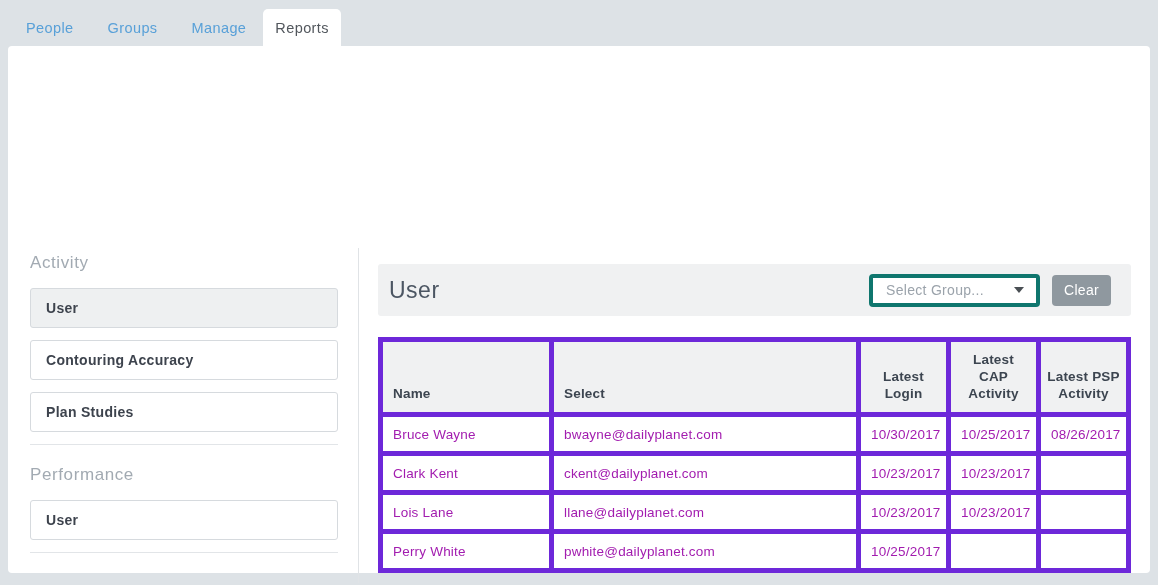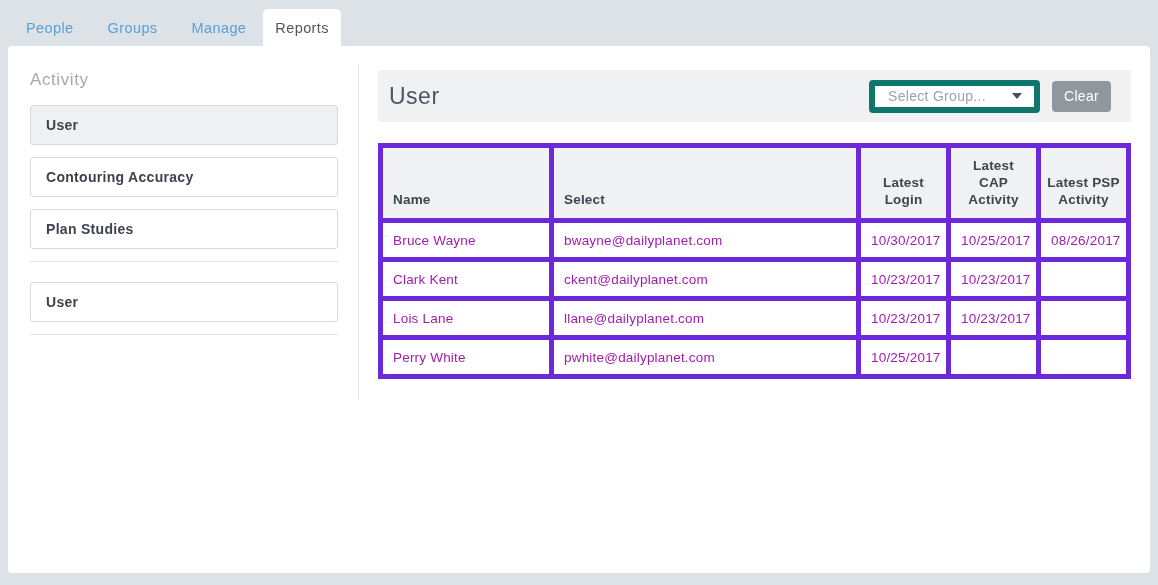--- a/index.html
+++ b/index.html
@@ -35,20 +35,21 @@
     color: #52575d;
   }
 
   
   .panel {
     background: #ffffff;
     margin: 0 8px;
     height: 527px;
     border-radius: 4px;
     display: flex;
+    align-items: flex-end;
   }
 
   
   .sidebar {
     width: 351px;
     flex: none;
     padding: 24px 0 0 22px;
     position: relative;
   }
   .sidebar::after {
@@ -106,21 +107,21 @@
   .page-title {
     font-size: 23px;
     color: #4c5663;
     letter-spacing: 0.5px;
   }
   .header-spacer { flex: 1; }
   .group-select {
     width: 171px;
     height: 33px;
     background: #ffffff;
-    border: 6px solid #0f766e;
+    border: 4px solid #0f766e;
     border-radius: 4px;
     display: flex;
     align-items: center;
     padding: 0 12px 0 13px;
     cursor: pointer;
   }
   .group-select-value {
     flex: 1;
     font-size: 14px;
     color: #9ba3ab;
@@ -192,20 +193,21 @@
   </div>
 
 <div class="panel">
 
   <div class="sidebar">
       <div class="side-heading">Activity</div>
       <div class="side-card selected">User</div>
       <div class="side-card">Contouring Accuracy</div>
       <div class="side-card">Plan Studies</div>
       <div class="side-divider"></div>
+      <div class="side-heading">Performance</div>
       <div class="side-card">User</div>
       <div class="side-divider"></div>
     </div>
 
   <div class="main">
     <div class="main-header">
       <div class="page-title">User</div>
       <div class="header-spacer"></div>
       <div class="group-select">
         <span class="group-select-value">Select Group...</span>

